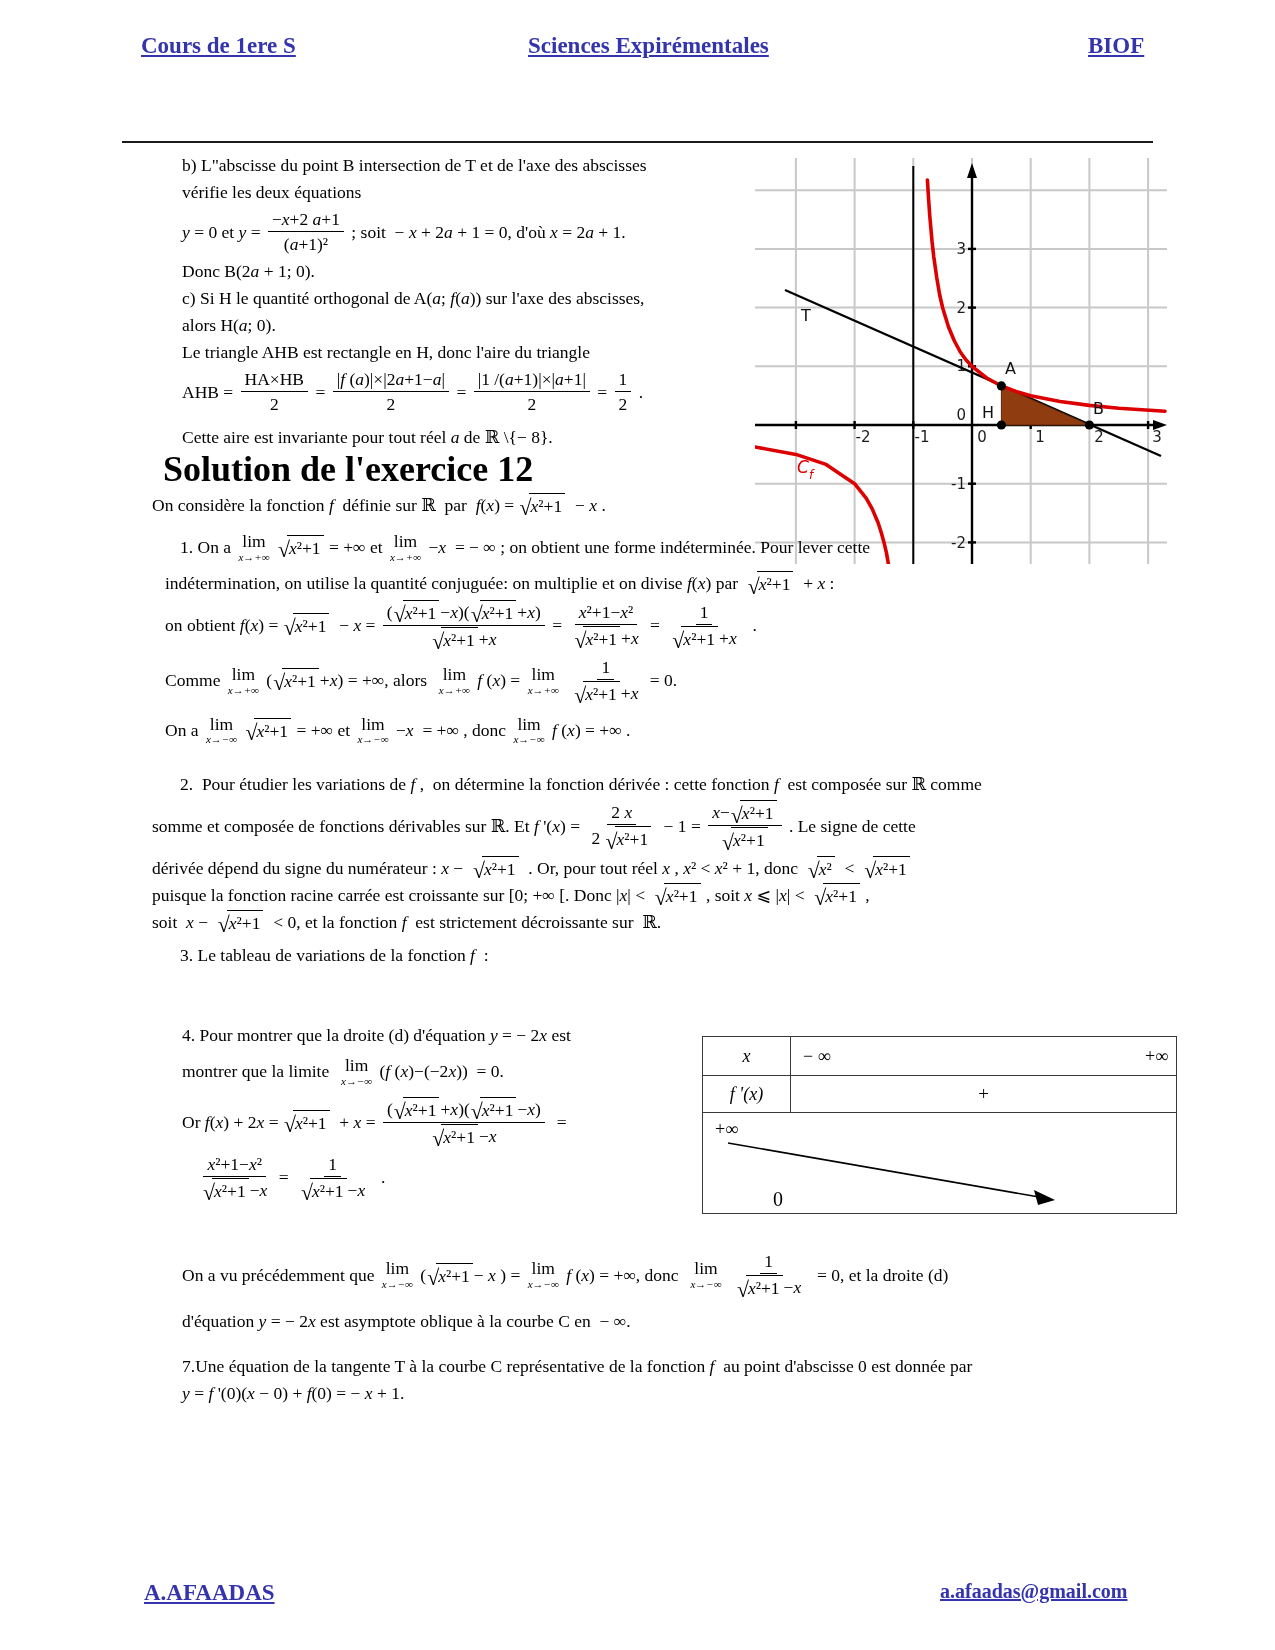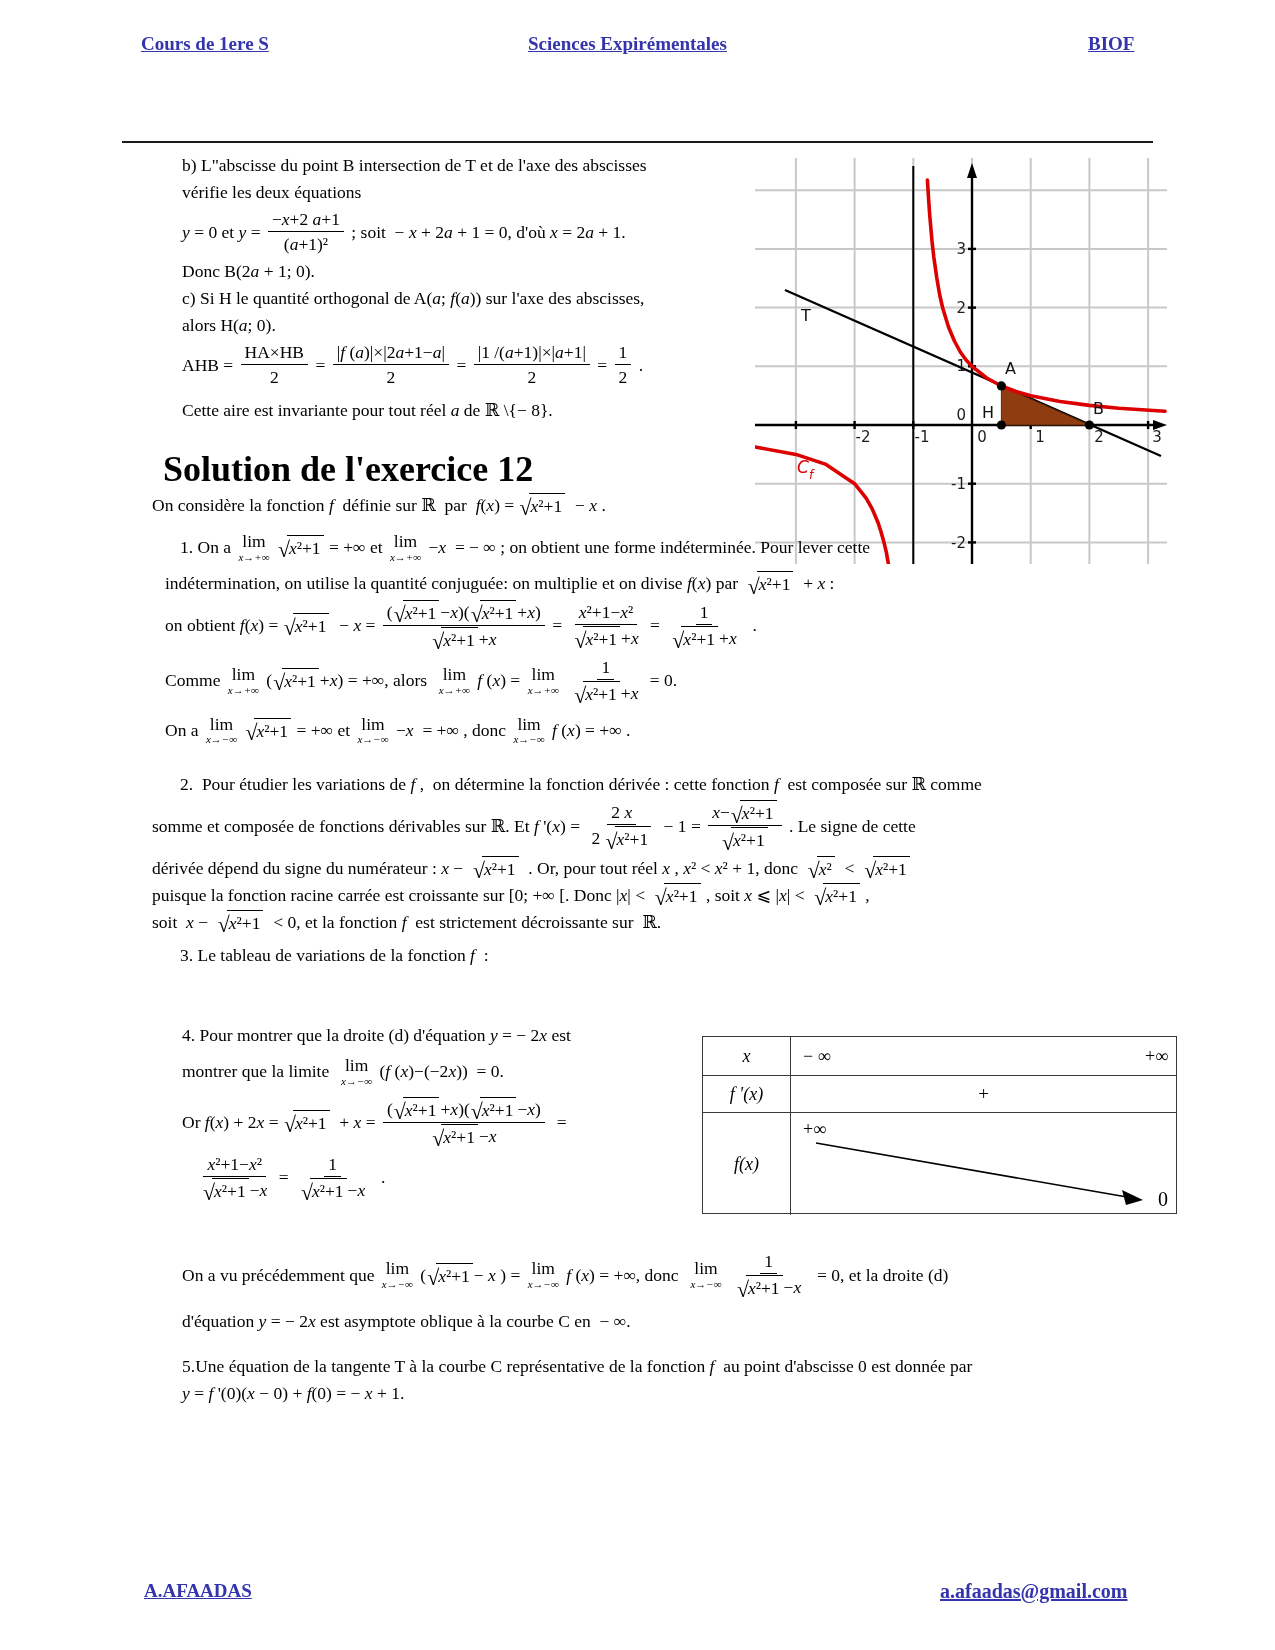--- a/index.html
+++ b/index.html
@@ -1,20 +1,20 @@
 <!DOCTYPE html>
 <html><head>
 <meta charset="utf-8">
 <style>
   html,body{margin:0;padding:0;background:#e8e8e8;}
   #page{position:relative;width:1275px;height:1650px;background:#ffffff;margin:0 auto;
         font-family:"Liberation Serif","DejaVu Serif",serif;color:#000;overflow:hidden;}
 
   
-  .hf{position:absolute;font-weight:bold;font-size:19px;color:#3434ad;text-decoration:underline;white-space:pre;}
+  .hf{position:absolute;font-weight:bold;font-size:23px;color:#3434ad;text-decoration:underline;white-space:pre;}
   #rule{position:absolute;left:122px;top:141px;width:1031px;height:0;border-top:2px solid #1a1a1a;}
 
   
   #heading{position:absolute;left:163px;top:448px;font-size:36px;font-weight:bold;white-space:pre;}
 
   
   .tblock{position:absolute;}
   .line{display:flex;align-items:center;white-space:pre;font-size:17.5px;min-height:27px;line-height:1.32;}
   .i1{margin-left:28px}
   .i2{margin-left:13px}
@@ -64,20 +64,21 @@
   <span class="hf" style="left:1088px;top:33px;">BIOF</span>
   <div id="rule"></div>
 
   <div class="tblock" style="left:182px;top:152px;width:585px;" id="top-block">
       <div class="line "><span class="m-t">b) L"abscisse du point B intersection de T et de l'axe des abscisses</span></div>
       <div class="line "><span class="m-t">vérifie les deux équations</span></div>
       <div class="line "><span class="m-i">y</span><span class="m-t"> = 0 et </span><span class="m-i">y</span><span class="m-t"> = </span><span class="m-f"><span class="m-n"><span class="m-t">−</span><span class="m-i">x</span><span class="m-t">+2 </span><span class="m-i">a</span><span class="m-t">+1</span></span><span class="m-d"><span class="m-t">(</span><span class="m-i">a</span><span class="m-t">+1)²</span></span></span><span class="m-t"> ; soit  − </span><span class="m-i">x</span><span class="m-t"> + 2</span><span class="m-i">a</span><span class="m-t"> + 1 = 0, d'où </span><span class="m-i">x</span><span class="m-t"> = 2</span><span class="m-i">a</span><span class="m-t"> + 1.</span></div>
       <div class="line "><span class="m-t">Donc B(2</span><span class="m-i">a</span><span class="m-t"> + 1; 0).</span></div>
       <div class="line "><span class="m-t">c) Si H le quantité orthogonal de A(</span><span class="m-i">a</span><span class="m-t">; </span><span class="m-i">f</span><span class="m-t">(</span><span class="m-i">a</span><span class="m-t">)) sur l'axe des abscisses,</span></div>
       <div class="line "><span class="m-t">alors H(</span><span class="m-i">a</span><span class="m-t">; 0).</span></div>
+      <div class="line "><span class="m-t">Le triangle AHB est rectangle en H, donc l'aire du triangle</span></div>
       <div class="line "><span class="m-t">AHB = </span><span class="m-f"><span class="m-n"><span class="m-t">HA×HB</span></span><span class="m-d"><span class="m-t">2</span></span></span><span class="m-t"> = </span><span class="m-f"><span class="m-n"><span class="m-t">|</span><span class="m-i">f</span><span class="m-t"> (</span><span class="m-i">a</span><span class="m-t">)|×|2</span><span class="m-i">a</span><span class="m-t">+1−</span><span class="m-i">a</span><span class="m-t">|</span></span><span class="m-d"><span class="m-t">2</span></span></span><span class="m-t"> = </span><span class="m-f"><span class="m-n"><span class="m-t">|1 /(</span><span class="m-i">a</span><span class="m-t">+1)|×|</span><span class="m-i">a</span><span class="m-t">+1|</span></span><span class="m-d"><span class="m-t">2</span></span></span><span class="m-t"> = </span><span class="m-f"><span class="m-n"><span class="m-t">1</span></span><span class="m-d"><span class="m-t">2</span></span></span><span class="m-t"> .</span></div>
       <div class="line gs"><span class="m-t">Cette aire est invariante pour tout réel </span><span class="m-i">a</span><span class="m-t"> de ℝ \{− 8}.</span></div>
     </div>
 
   <div id="graph">
     <svg width="412" height="406" viewBox="0 0 412 406">
 
       <g stroke="#c8c8c8" stroke-width="2">
         <line x1="40.9" y1="0" x2="40.9" y2="406"></line>
           <line x1="99.6" y1="0" x2="99.6" y2="406"></line>
@@ -186,36 +187,33 @@
     <div class="vt-v">
       <span class="vt-inf-l">− ∞</span>
       <span class="vt-inf-r">+∞</span>
     </div>
     <div class="vt-c">
         <span>f '(x)</span>
       </div>
     <div class="vt-v">
       <span class="vt-plus">+</span>
     </div>
-    <div class="vt-c vt-last">
-        <span>f(x)</span>
-      </div>
     <div class="vt-v vt-last">
       <span class="vt-ftop">+∞</span>
       <svg class="vt-arrow" width="385" height="100" viewBox="0 0 385 100">
         <line x1="25" y1="30" x2="336" y2="84" stroke="#000" stroke-width="1.6"></line>
         <polygon points="352,87 331,77 335,92" fill="#000"></polygon>
       </svg>
       <span class="vt-f0">0</span>
     </div>
   </div>
 
   <div class="tblock" style="left:182px;top:1248px;width:1015px;" id="after-block">
       <div class="line "><span class="m-t">On a vu précédemment que </span><span class="m-l"><span class="m-la">lim</span><span class="m-lb">x→−∞</span></span><span class="m-t"> (</span><span class="m-r"><span class="m-rs">√</span><span class="m-rc"><span class="m-i">x</span><span class="m-t">²+1</span></span></span><span class="m-t">− </span><span class="m-i">x</span><span class="m-t"> ) = </span><span class="m-l"><span class="m-la">lim</span><span class="m-lb">x→−∞</span></span><span class="m-t"> </span><span class="m-i">f</span><span class="m-t"> (</span><span class="m-i">x</span><span class="m-t">) = +∞, donc  </span><span class="m-l"><span class="m-la">lim</span><span class="m-lb">x→−∞</span></span><span class="m-t"> </span><span class="m-f"><span class="m-n"><span class="m-t">1</span></span><span class="m-d"><span class="m-r"><span class="m-rs">√</span><span class="m-rc"><span class="m-i">x</span><span class="m-t">²+1</span></span></span><span class="m-t">−</span><span class="m-i">x</span></span></span><span class="m-t">  = 0, et la droite (d)</span></div>
       <div class="line gs"><span class="m-t">d'équation </span><span class="m-i">y</span><span class="m-t"> = − 2</span><span class="m-i">x</span><span class="m-t"> est asymptote oblique à la courbe C en  − ∞.</span></div>
-      <div class="line g"><span class="m-t">5.Une équation de la tangente T à la courbe C représentative de la fonction </span><span class="m-i">f</span><span class="m-t">  au point d'abscisse 0 est donnée par</span></div>
+      <div class="line g"><span class="m-t">7.Une équation de la tangente T à la courbe C représentative de la fonction </span><span class="m-i">f</span><span class="m-t">  au point d'abscisse 0 est donnée par</span></div>
       <div class="line "><span class="m-i">y</span><span class="m-t"> = </span><span class="m-i">f</span><span class="m-t"> '(0)(</span><span class="m-i">x</span><span class="m-t"> − 0) + </span><span class="m-i">f</span><span class="m-t">(0) = − </span><span class="m-i">x</span><span class="m-t"> + 1.</span></div>
     </div>
 
   <span class="hf" id="footer-left">A.AFAADAS</span>
   <span class="hf" id="footer-right">a.afaadas@gmail.com</span>
 
 </div>
 
 </body></html>

